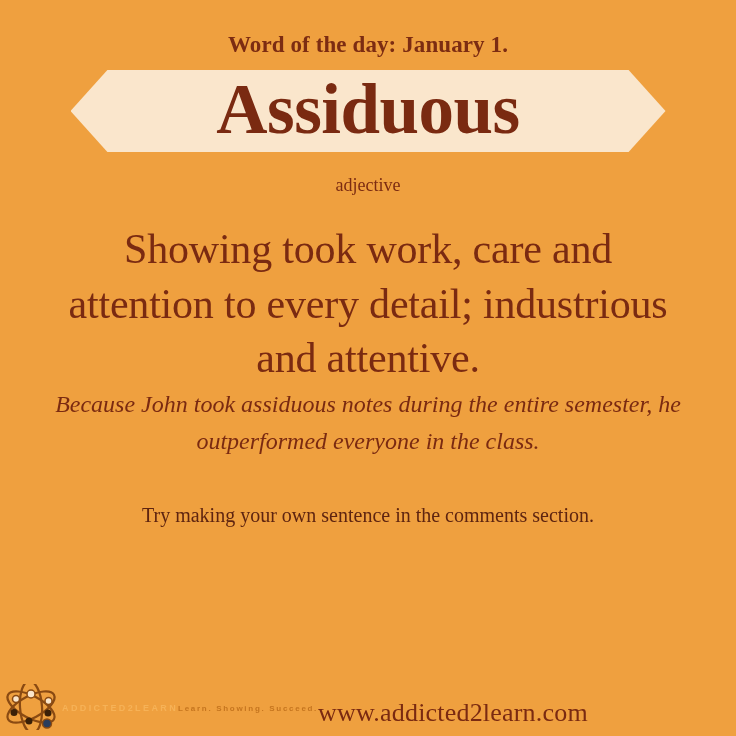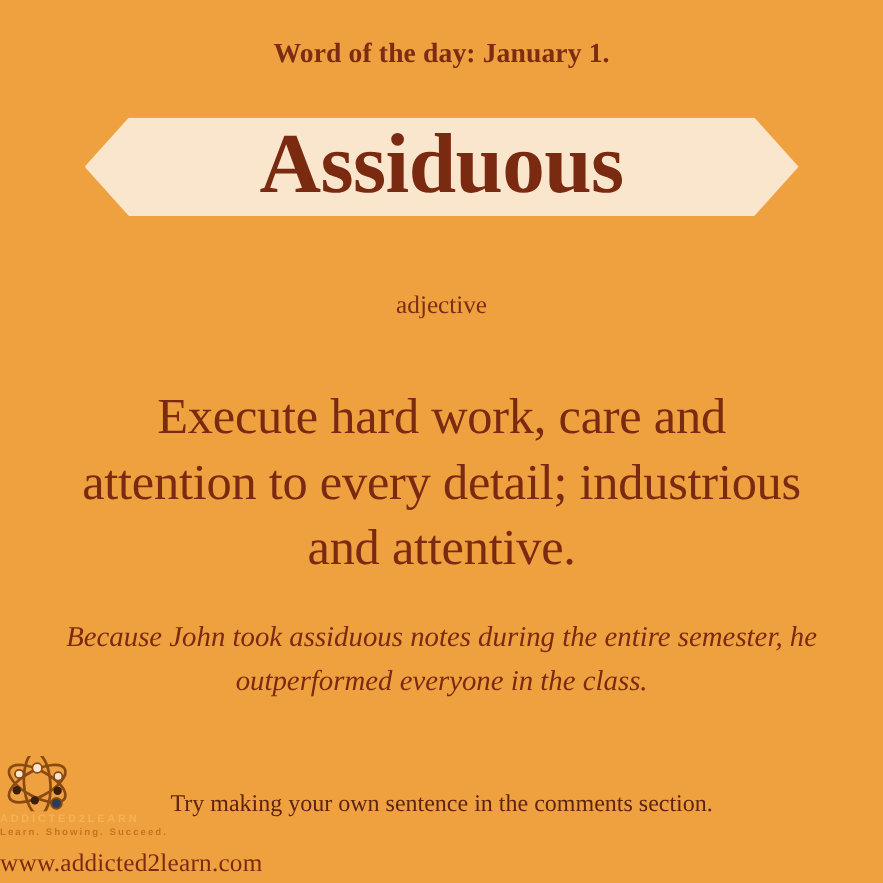--- a/index.html
+++ b/index.html
@@ -15,21 +15,20 @@
   }
   .card {
     position: relative;
     width: 736px;
     height: 736px;
     background: #efa03f;
     box-sizing: border-box;
     display: flex;
     flex-direction: column;
     align-items: center;
-    gap: 28px;
   }
 
   
   .wotd {
     margin-top: 33px;
     font-family: "Liberation Serif", serif;
     font-size: 23px;
     font-weight: 700;
     color: #7c2c12;
     letter-spacing: 0.1px;
@@ -62,23 +61,23 @@
     font-weight: 700;
     color: #7a2a11;
     letter-spacing: -0.5px;
     line-height: 1;
     padding-bottom: 4px;
     box-sizing: border-box;
   }
 
   
   .pos {
-    margin-top: 36px;
+    margin-top: 24px;
     font-family: "Liberation Serif", serif;
-    font-size: 21px;
+    font-size: 18px;
     color: #7c2c12;
     line-height: 1;
   }
 
   
   .definition {
     margin-top: 28px;
     width: 620px;
     text-align: center;
     font-family: "Liberation Serif", serif;
@@ -108,21 +107,21 @@
     line-height: 1;
   }
 
   
   .logo-block {
     position: absolute;
     left: 0;
     right: 4px;
     bottom: 6px;
     display: flex;
-    flex-direction: column;
+    align-items: center;
   }
   .atom {
     width: 62px;
     height: 46px;
     display: block;
   }
   .brand {
     margin-top: 2px;
     font-family: "Liberation Sans", sans-serif;
     font-size: 9px;
@@ -136,41 +135,41 @@
     font-family: "Liberation Sans", sans-serif;
     font-size: 8px;
     font-weight: 700;
     letter-spacing: 1.7px;
     color: #c5751f;
     line-height: 1;
   }
   .site-url {
     margin-top: 11px;
     font-family: "Liberation Serif", serif;
-    font-size: 21px;
+    font-size: 26px;
     color: #7a2a11;
     line-height: 1;
     letter-spacing: 0.2px;
   }
 </style>
 </head>
 <body>
 
 <div class="card">
 
   <div class="wotd">Word of the day: January 1.</div>
 
   <div class="banner-wrap">
     <div class="banner-shape"></div>
     <div class="banner-word">Assiduous</div>
   </div>
 
   <div class="pos">adjective</div>
 
-  <div class="definition">Execute hard work, care and attention to every detail; industrious and attentive.</div>
+  <div class="definition">Showing took work, care and attention to every detail; industrious and attentive.</div>
 
   <div class="example">Because John took assiduous notes during the entire semester, he outperformed everyone in the class.</div>
 
   <div class="cta">Try making your own sentence in the comments section.</div>
 
   <div class="logo-block">
     <span>
       <svg class="atom" viewBox="0 0 124 92" xmlns="http://www.w3.org/2000/svg">
         <g fill="none" stroke="#8a4a12" stroke-width="4.5">
           <ellipse cx="62" cy="46" rx="52" ry="22" transform="rotate(28 62 46)"></ellipse>

